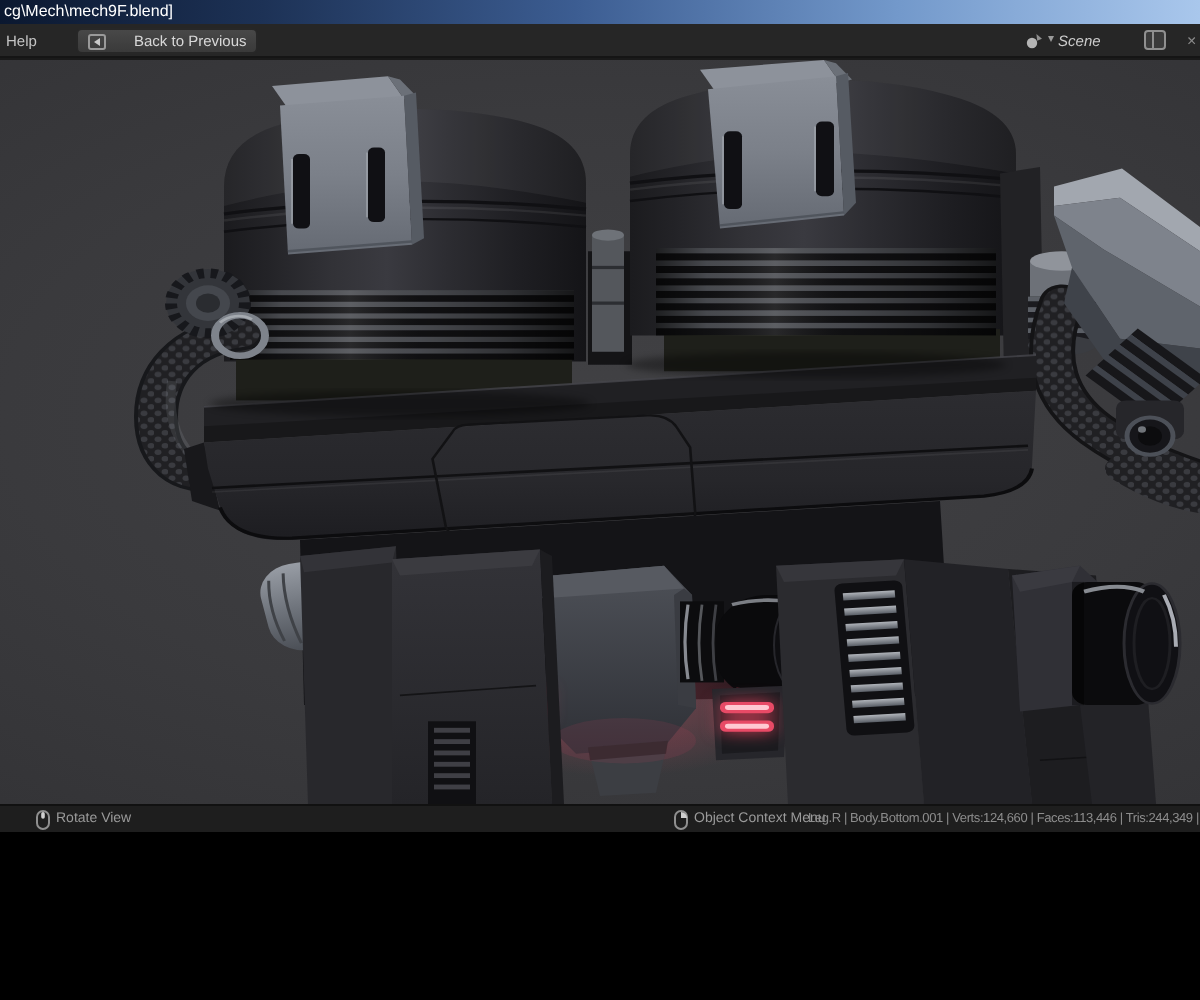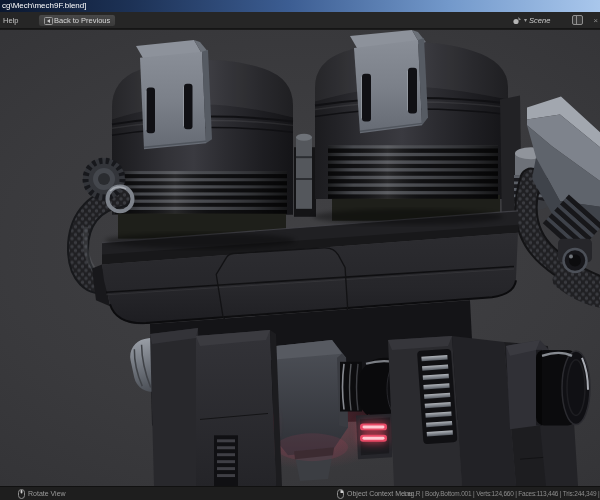--- a/index.html
+++ b/index.html
@@ -1,25 +1,25 @@
 <!DOCTYPE html>
 <html><head>
 <meta charset="utf-8">
 <style>
   html,body{margin:0;padding:0;width:600px;height:500px;overflow:hidden;background:#000;
     font-family:"Liberation Sans","DejaVu Sans",sans-serif;-webkit-font-smoothing:antialiased;}
-  .window{width:600px;height:500px;display:flex;flex-direction:column;}
+  .window{width:600px;height:416px;display:flex;flex-direction:column;}
   
   .titlebar{height:12px;flex:0 0 12px;background:linear-gradient(90deg,#0b1830 0%,#1d3256 22%,#3c5d92 48%,#7399cb 75%,#a9c7ec 100%);
     color:#fff;font-size:8px;line-height:12px;padding-left:2px;white-space:nowrap;overflow:hidden;}
   
   .infobar{height:16px;flex:0 0 16px;background:#262626;border-bottom:1px solid #151515;
     display:flex;align-items:center;color:#c8c8c8;font-size:7.5px;position:relative;}
   .menu-item{padding:0 3px;color:#c4c4c4;}
-  .btn-back{position:absolute;left:38px;top:2px;height:11px;display:flex;align-items:center;gap:1px;
+  .btn-back{position:absolute;left:38px;top:2px;height:11px;display:flex;align-items:center;gap:14px;
     background:linear-gradient(#484848,#3a3a3a);border:1px solid #272727;border-radius:3px;
     padding:0 5px;color:#d8d8d8;font-size:7.5px;justify-content:space-between;}
   .right-cluster{position:absolute;right:2px;top:0;height:16px;display:flex;align-items:center;gap:4px;font-style:italic;}
   .scene-widget{display:flex;align-items:center;gap:2px;color:#cccccc;}
   .chev{font-size:6px;color:#9a9a9a;line-height:1;}
   .xclose{color:#8a8a8a;font-size:8px;margin-left:6px;}
   
   .viewport{flex:1 1 auto;position:relative;border-top:1px solid #1a1a1a;
     background:radial-gradient(ellipse 90% 75% at 50% 48%, #414144 0%, #3a3a3d 55%, #323235 100%);}
   .viewport svg{position:absolute;left:0;top:0;width:100%;height:100%;display:block;}

